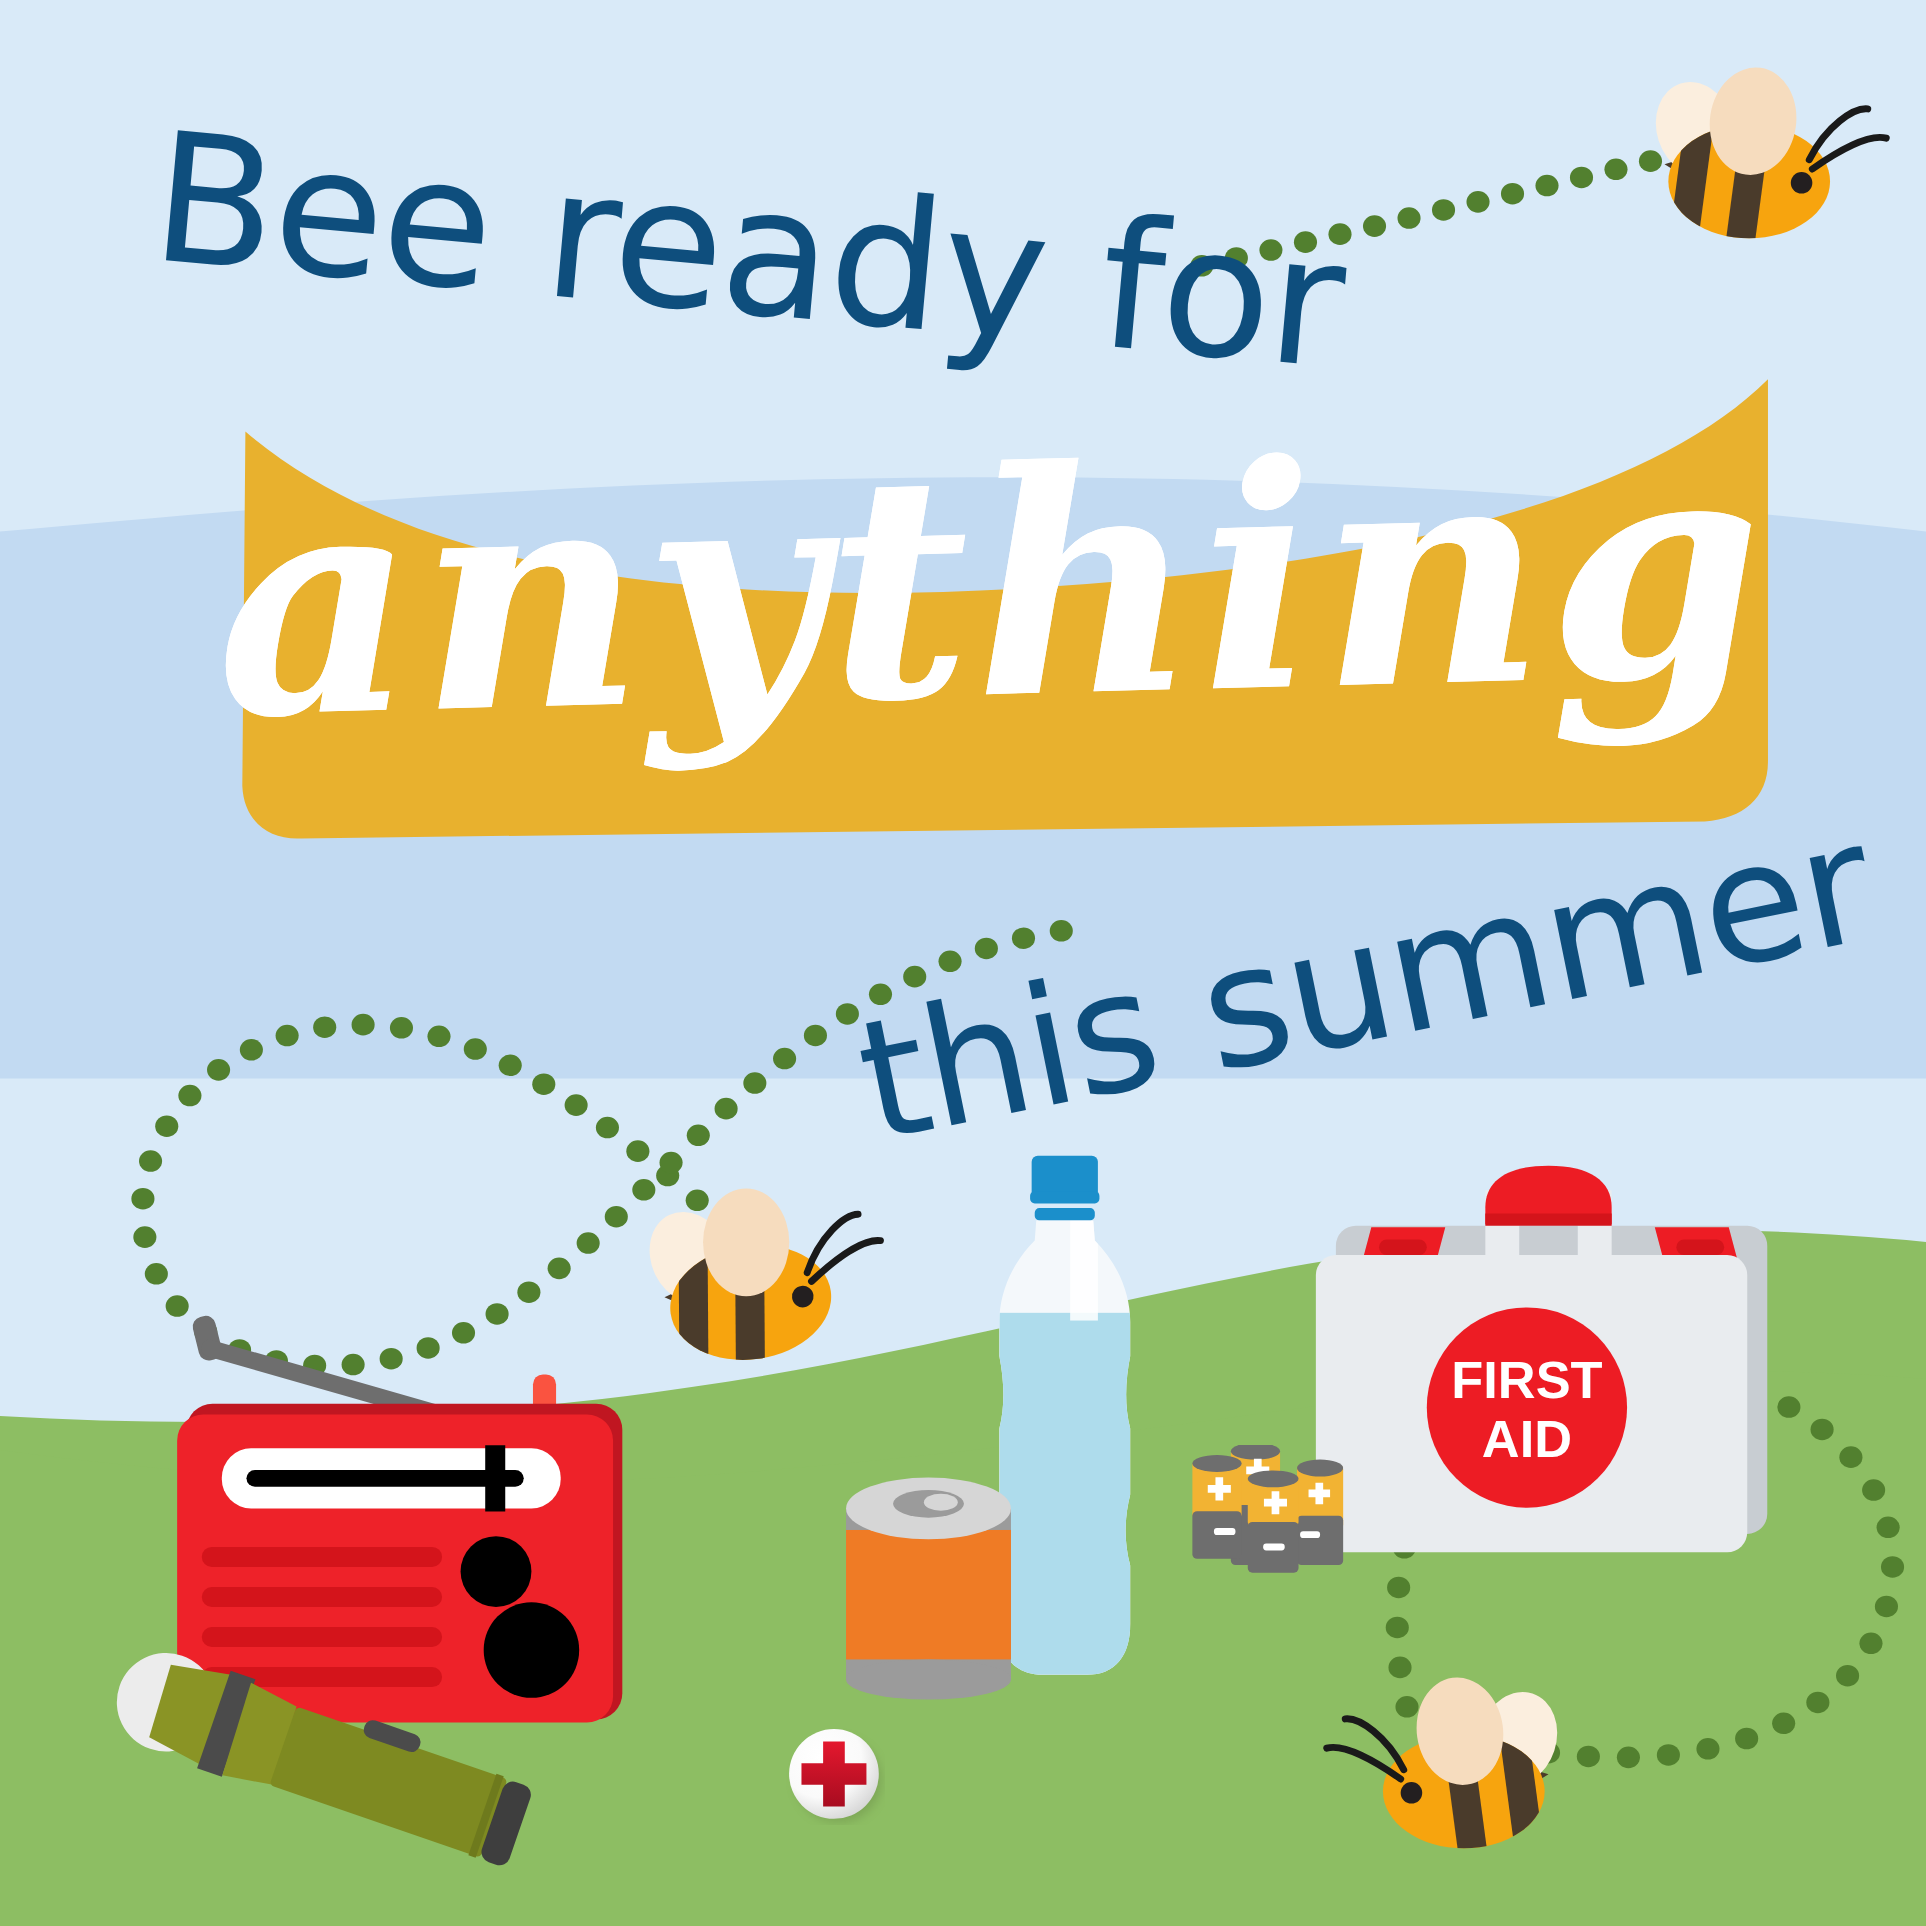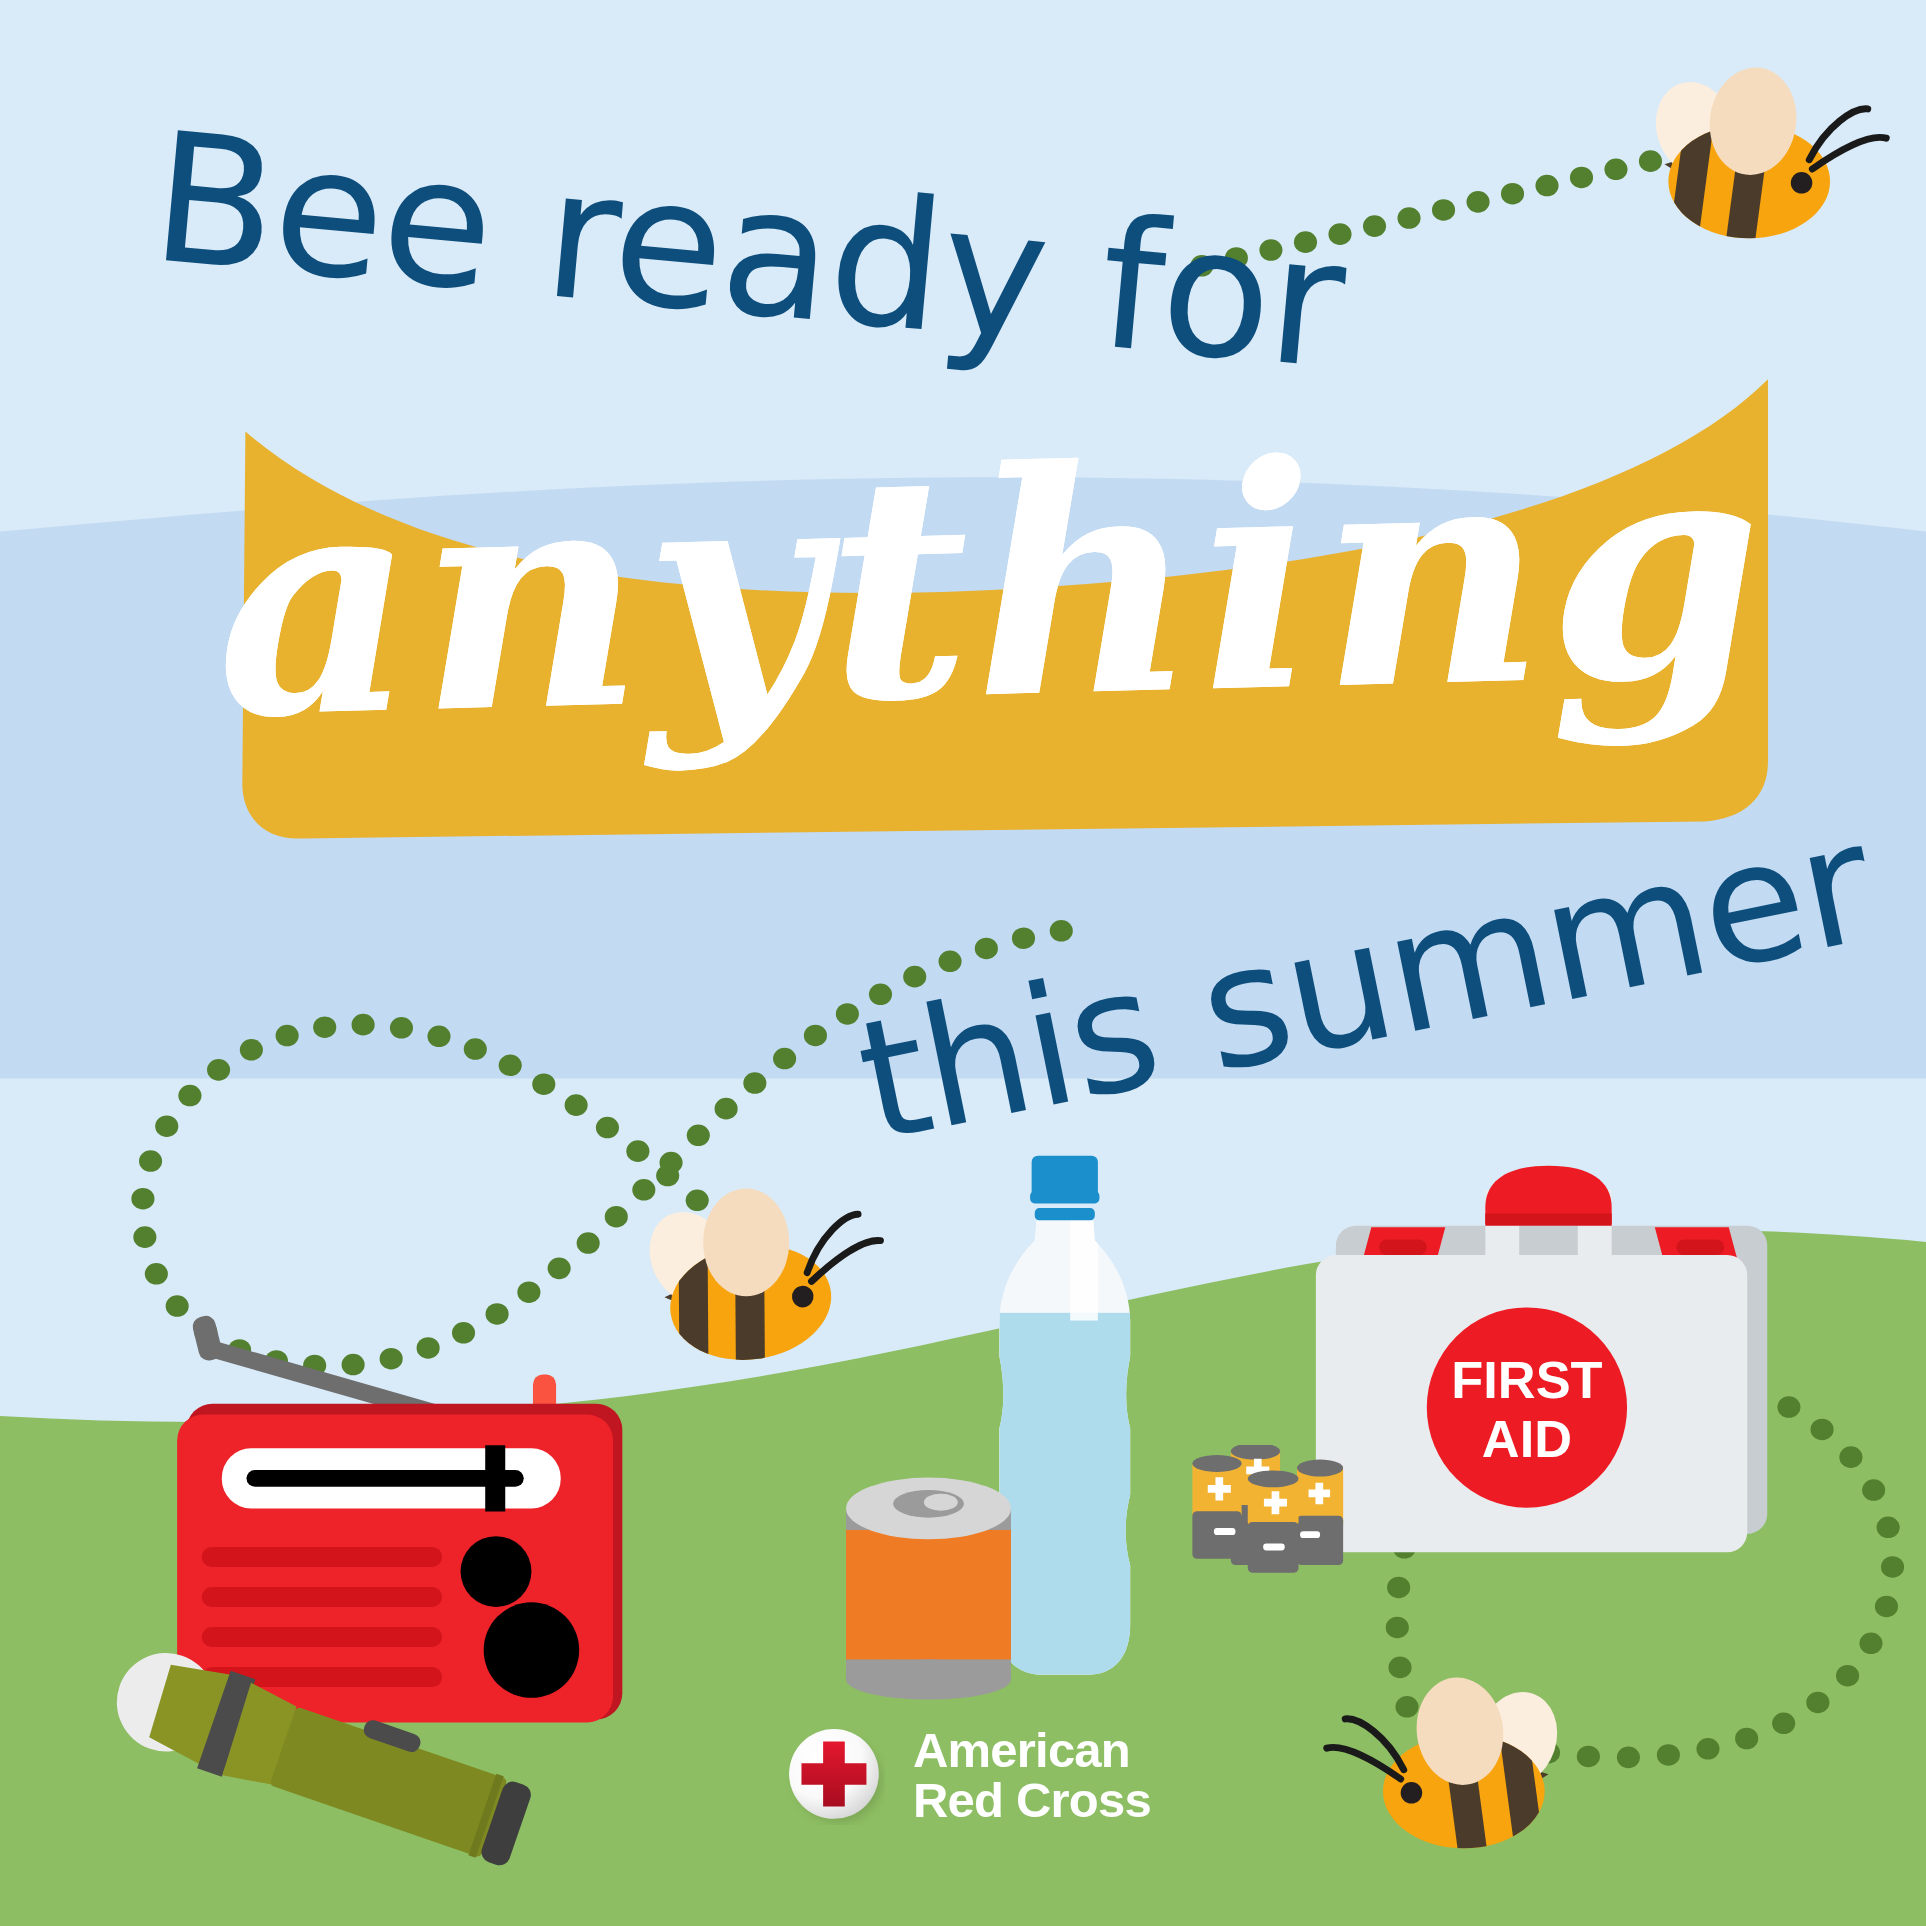--- a/index.html
+++ b/index.html
@@ -478,20 +478,16 @@
           <stop offset="0" stop-color="#E4182E"></stop>
           <stop offset="1" stop-color="#A80C20"></stop>
         </linearGradient>
         <filter id="fSoft2" x="-40%" y="-40%" width="180%" height="180%">
           <feGaussianBlur stdDeviation="6"></feGaussianBlur>
         </filter>
       </defs>
       <circle cx="62" cy="62" r="58" fill="url(#gSphere2)"></circle>
       <path d="M48 20 h28 v28 h28 v28 h-28 v28 h-28 v-28 h-28 v-28 h28 z" fill="url(#gCross2)"></path>
     </svg>
-    <div class="logo-text">
-      <div>American</div>
-      <div>Red Cross</div>
-    </div>
   </div>
 
 </div>
 
 
 </body></html>

